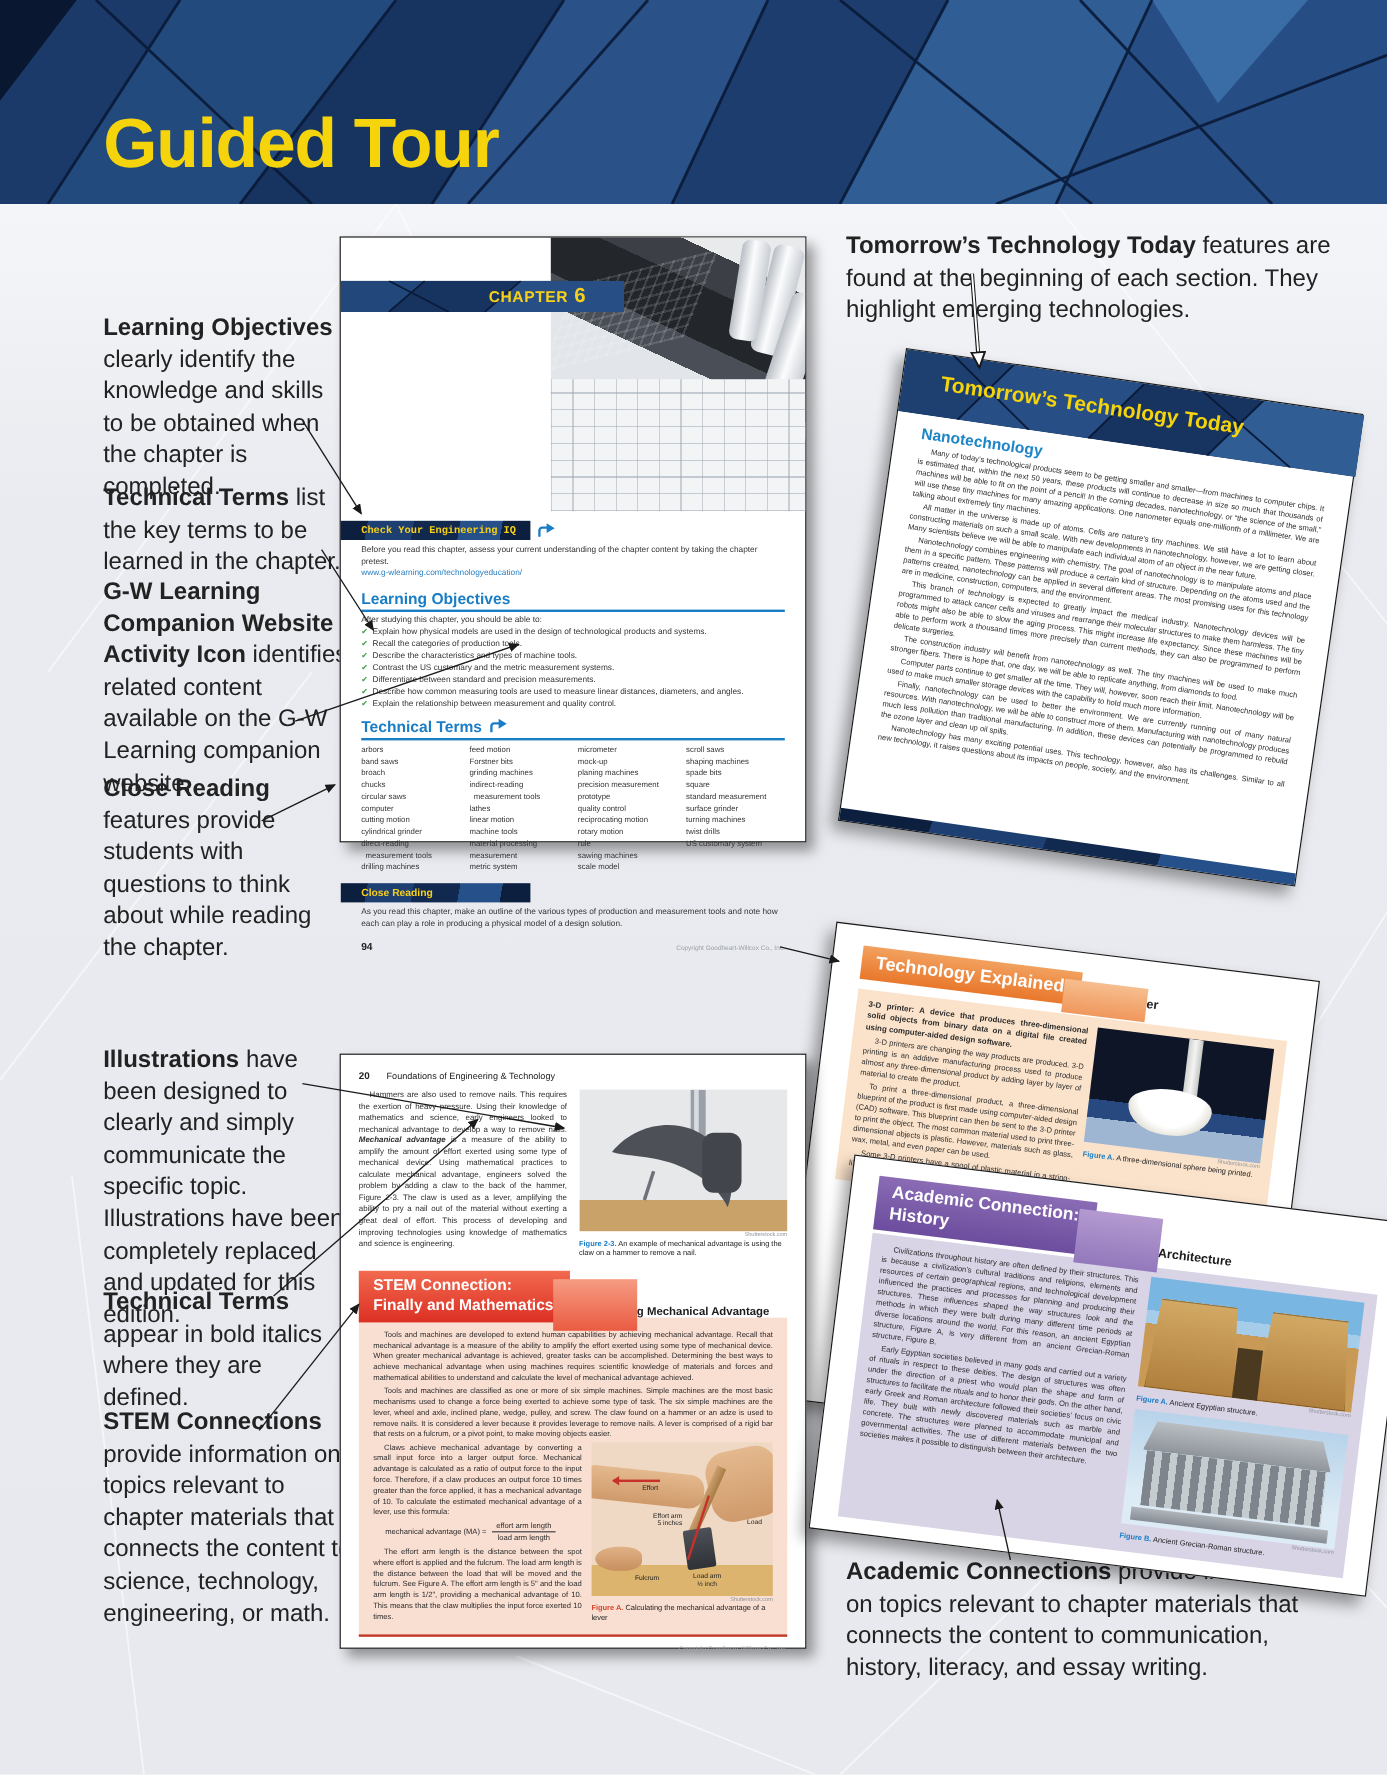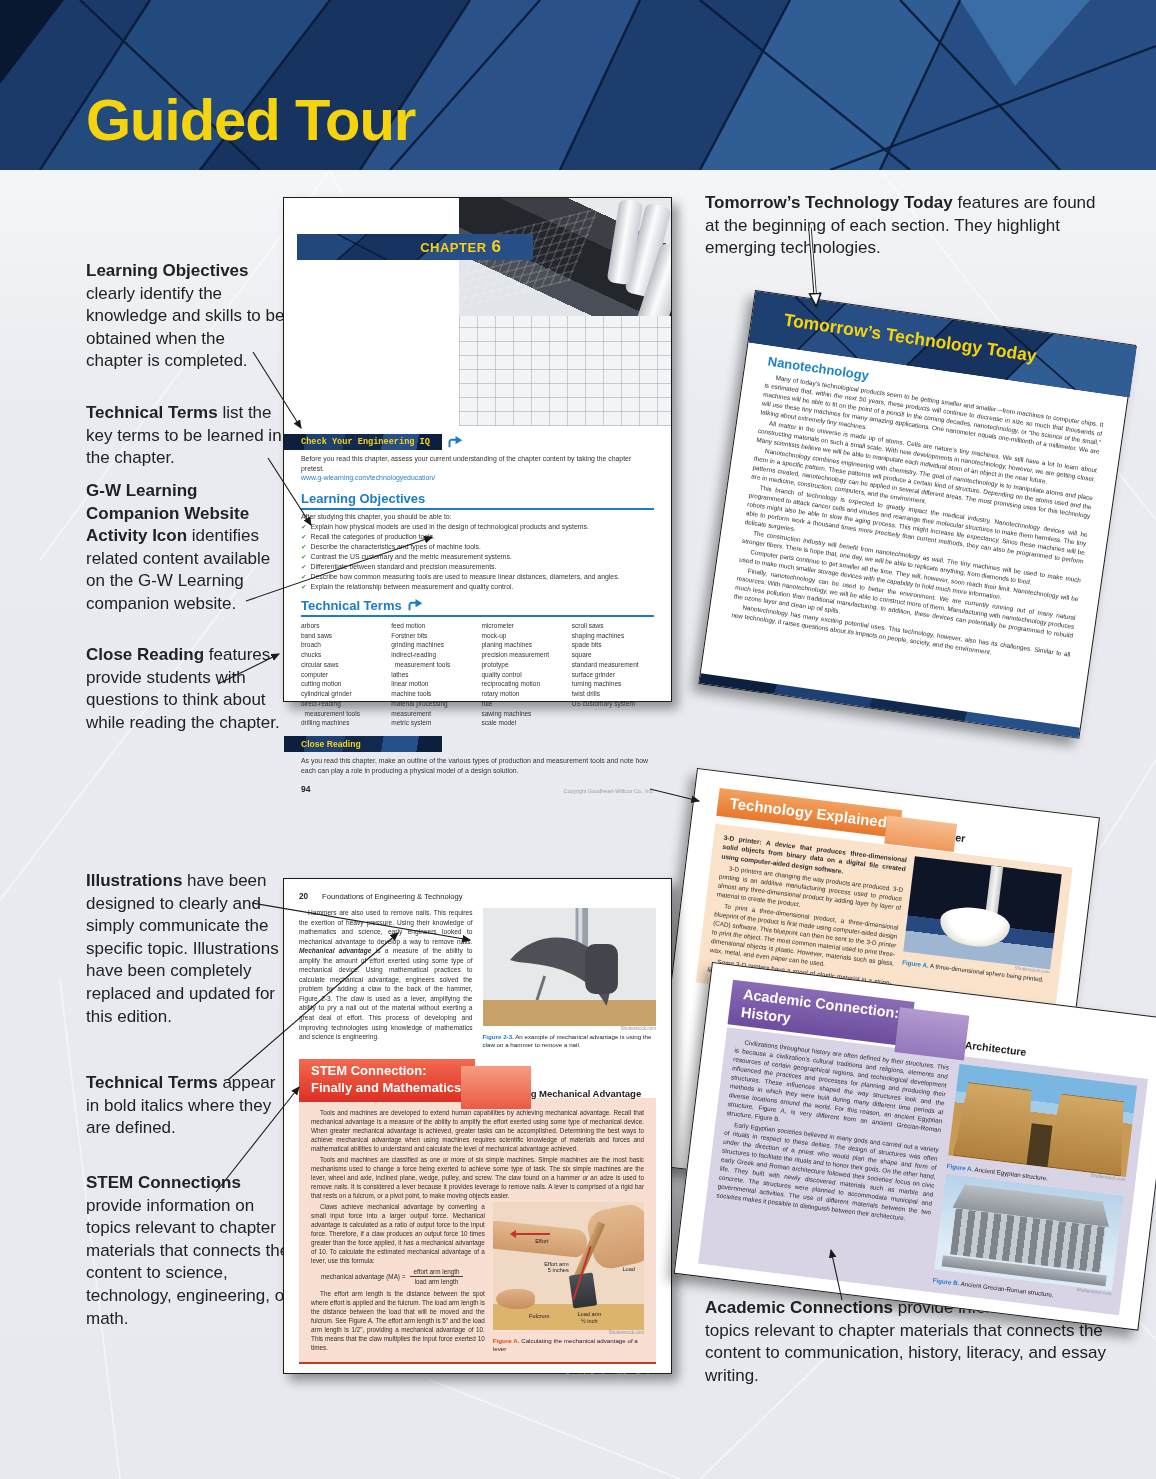--- a/index.html
+++ b/index.html
@@ -4,21 +4,21 @@
 <style>
   html,body{margin:0;padding:0;}
   body{font-family:"Liberation Sans", sans-serif;}
   .canvas{position:relative;width:1156px;height:1479px;background:linear-gradient(#f4f5f8 180px,#e9ebf0 420px,#e7e9ee);overflow:hidden;}
   .bg-lines{position:absolute;left:0;top:0;z-index:0;}
   
   .top-banner{position:absolute;left:0;top:0;width:1156px;height:170px;z-index:1;}
   .top-banner svg{position:absolute;left:0;top:0;}
   .guided-title{position:absolute;left:86px;top:86px;margin:0;font-size:58px;font-weight:bold;letter-spacing:-1px;color:#F5D40C;z-index:2;}
   
-  .callout{position:absolute;z-index:2;font-size:17px;line-height:1.33;color:#222;}
+  .callout{position:absolute;z-index:2;font-size:20px;line-height:1.33;color:#222;}
   .callout b{font-weight:bold;}
   .co-lo{left:86px;top:260px;width:200px;}
   .co-ttl{left:86px;top:402px;width:205px;}
   .co-gw{left:86px;top:480px;width:205px;}
   .co-cr{left:86px;top:644px;width:200px;}
   .co-il{left:86px;top:870px;width:212px;}
   .co-tti{left:86px;top:1072px;width:200px;}
   .co-stem{left:86px;top:1172px;width:212px;}
   .co-tom{left:705px;top:192px;width:405px;}
   .co-te{left:281px;top:768px;width:390px;}
@@ -40,21 +40,21 @@
   .chapter-page{left:283px;top:197px;width:389px;height:505px;z-index:3;}
   .laptop-photo{position:absolute;right:0;top:0;width:212px;height:168px;overflow:hidden;background:linear-gradient(205deg,#e8eaec 0 18%,#3c4046 18% 30%,#23262b 30% 48%,#4a4f57 48% 58%,#e2e5e9 58%);}
   .kbd{position:absolute;left:6px;top:28px;width:120px;height:66px;transform:skewY(-14deg) skewX(-24deg);background:repeating-linear-gradient(90deg,rgba(255,255,255,.14) 0 2px,transparent 2px 9px),repeating-linear-gradient(0deg,rgba(255,255,255,.12) 0 2px,transparent 2px 8px);}
   .tube{position:absolute;background:linear-gradient(90deg,#b9bec4,#fbfcfd 45%,#c9ced4);border-radius:7px;}
   .t1{right:10px;top:6px;width:26px;height:92px;transform:rotate(14deg);}
   .t2{right:34px;top:2px;width:24px;height:84px;transform:rotate(9deg);}
   .t3{right:-4px;top:46px;width:30px;height:104px;transform:rotate(18deg);}
   .blueprint{position:absolute;right:0;top:118px;width:212px;height:110px;background:
      repeating-linear-gradient(0deg,rgba(150,160,172,.5) 0 1px,transparent 1px 14px),
      repeating-linear-gradient(90deg,rgba(150,160,172,.45) 0 1px,transparent 1px 18px),#f2f4f6;}
-  .ch-banner{position:absolute;left:13px;top:36px;width:212px;height:26px;}
+  .ch-banner{position:absolute;left:0;top:36px;width:212px;height:26px;}
   .ch-banner svg{position:absolute;left:0;top:0;}
   .ch-banner-text{position:absolute;right:8px;top:0;height:26px;display:flex;align-items:center;gap:5px;color:#F7D117;z-index:2;}
   .ch-label{font-size:13px;font-weight:bold;letter-spacing:.5px;}
   .ch-num{font-size:17px;font-weight:bold;}
   .ch-title{position:absolute;left:16px;top:68px;width:205px;margin:0;font-size:24px;line-height:1.15;font-weight:bold;color:#1e1e1e;text-align:right;}
   .ch-flow{position:absolute;left:0;top:236px;width:100%;padding:0 17px 0 0;box-sizing:border-box;}
   .iq-row{display:flex;align-items:center;gap:6px;font-family:Liberation Mono, monospace;}
   .iq-bar{width:158px;height:16px;font-size:8.6px;padding-left:17px;box-sizing:border-box;}
   .gw-icon{display:inline-flex;width:15px;height:12px;}
   .iq-text{font-size:6.9px;color:#333;margin:4px 0 8px 17px;line-height:1.4;}

